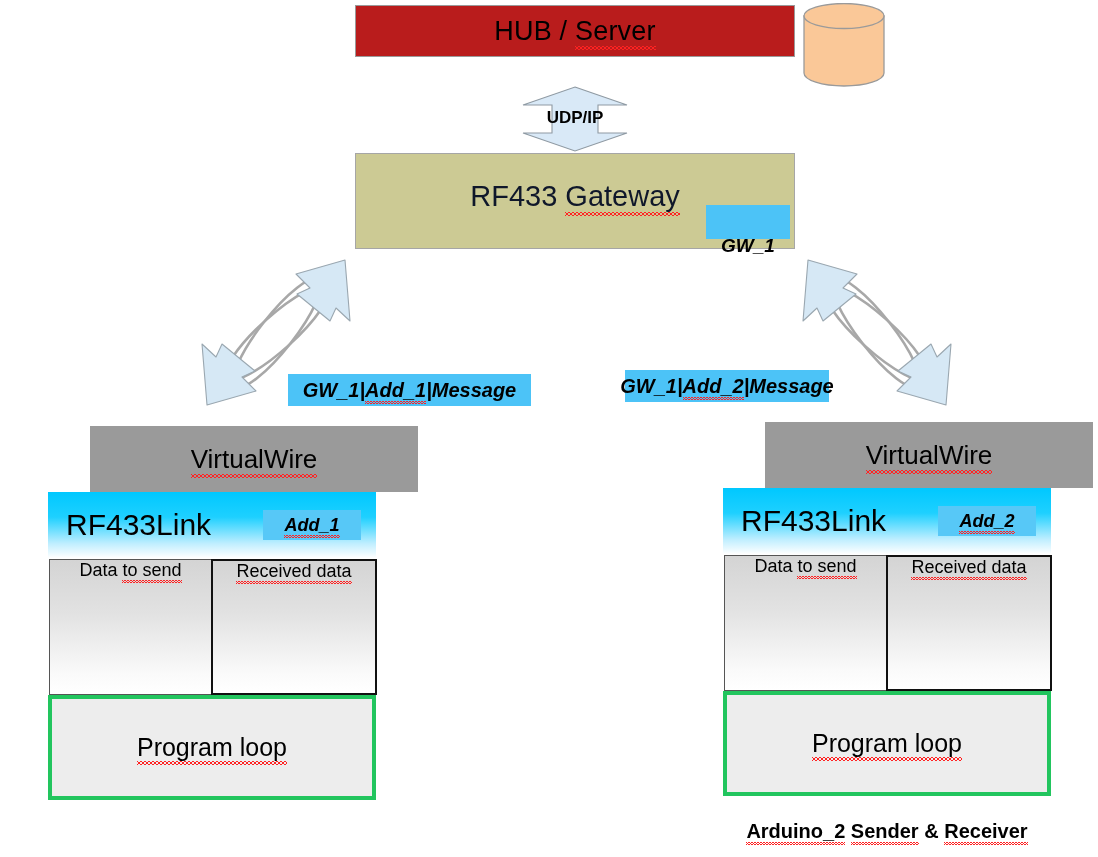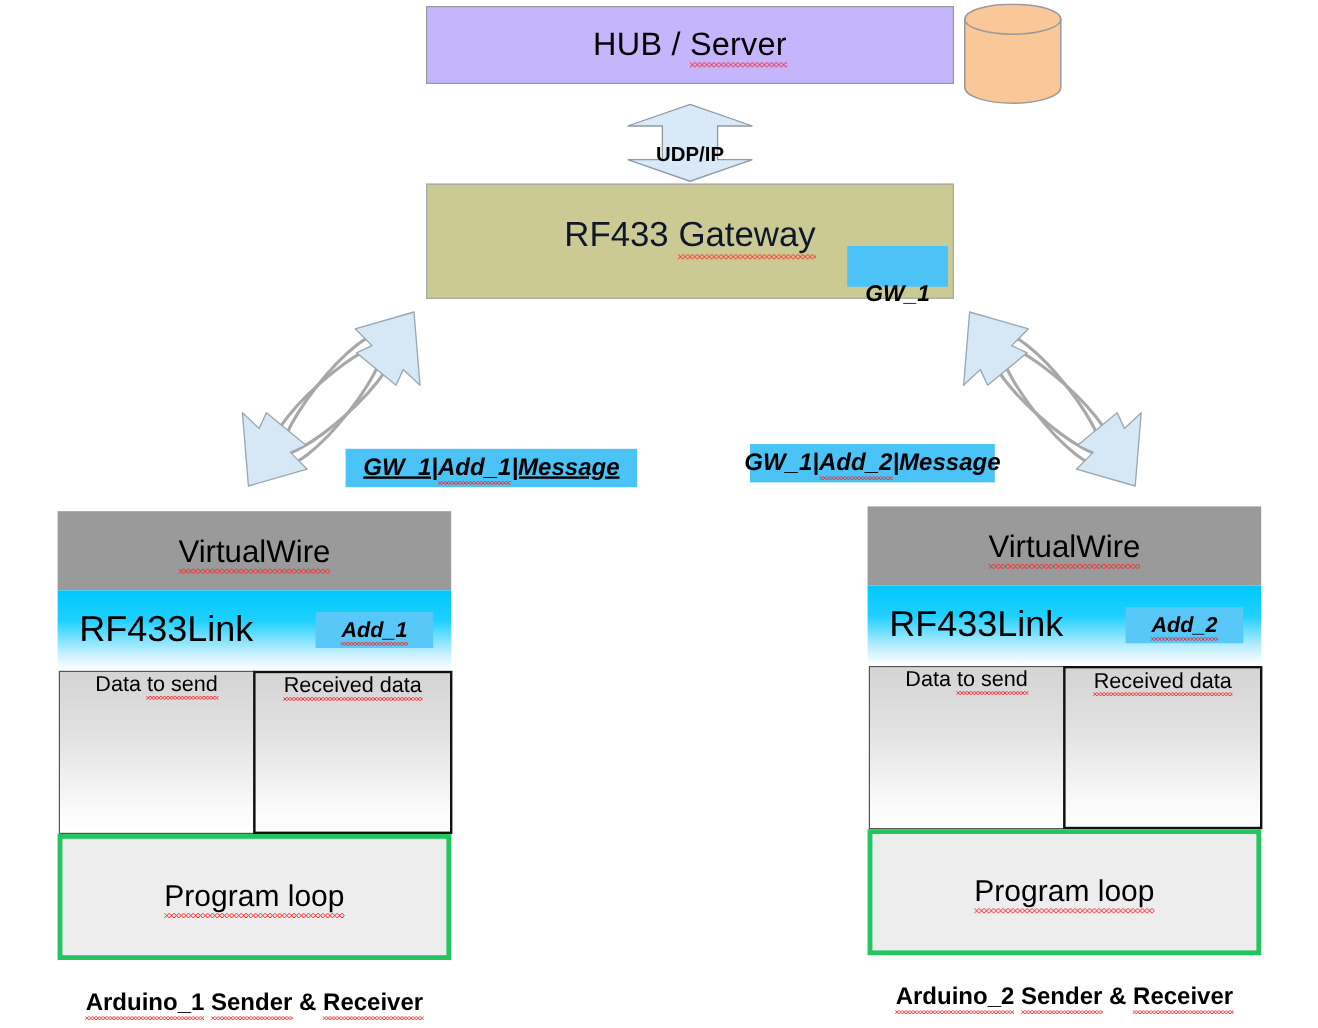--- a/index.html
+++ b/index.html
@@ -14,22 +14,22 @@
     position: relative;
     width: 1098px;
     height: 857px;
     background: #ffffff;
     overflow: hidden;
   }
   .abs { position: absolute; box-sizing: border-box; }
 
   
   .hub-box {
-    left: 355px; top: 5px; width: 440px; height: 65px;
-    background: #c4b5fd;
+    left: 355px; top: 5px; width: 440px; height: 52px;
+    background: #b91c1c;
     border: 1px solid #9a9a9a;
     display: flex; align-items: center; justify-content: center;
   }
   .hub-label {
     font-size: 27px; color: #000;
     letter-spacing: 0.2px;
     white-space: nowrap;
   }
 
   
@@ -56,39 +56,38 @@
     white-space: nowrap;
     margin-top: 48px;
   }
 
   
   .udp-wrap { left: 486px; top: 86px; width: 178px; height: 66px; }
   .udp-label {
     position: absolute; left: 0; right: 0; top: 22px;
     text-align: center; font-size: 17px; font-weight: bold; color: #000;
     white-space: nowrap;
-    margin-top: 11px;
   }
 
   
   .msg-badge {
     background: #4cc3f7;
     display: flex; align-items: center; justify-content: center;
   }
   .msg-badge span {
     font-size: 20px; font-weight: bold; font-style: italic; color: #000;
     white-space: nowrap;
   }
-  .msg-left  { left: 288px; top: 374px; width: 243px; height: 32px; text-decoration: underline; }
+  .msg-left  { left: 288px; top: 374px; width: 243px; height: 32px; }
   .msg-right { left: 625px; top: 370px; width: 204px; height: 32px; }
 
   
   .vw-band {
     background: #9a9a9a;
-    display: flex; align-items: center; justify-content: center;
+    display: flex; align-items: center; justify-content: center; margin-left: 42px;
   }
   .vw-band span { font-size: 26px; color: #000; white-space: nowrap; }
 
   .rf-band {
     background: linear-gradient(to bottom, #00c8ff 0%, #1ed0ff 38%, #bfeeff 78%, #ffffff 100%);
   }
   .rf-band .rf-label {
     position: absolute; left: 18px; top: 50%; transform: translateY(-50%);
     font-size: 30px; color: #000; white-space: nowrap;
   }
@@ -220,23 +219,20 @@
   </div>
 
   <div class="abs cell thick" style="left:211px; top:559px; width:166px; height:136px;">
     <span><span class="sq sq-thin">Received data</span></span>
   </div>
 
   <div class="abs loop-box" style="left:48px; top:695px; width:328px; height:105px;">
     <span><span class="sq">Program loop</span></span>
   </div>
 
-  <div class="abs caption" style="left:48px; top:825px; width:328px;">
-    <span><span class="sq sq-thin">Arduino_1</span> <span class="sq sq-thin">Sender</span> &amp; <span class="sq sq-thin">Receiver</span></span>
-  </div>
 
   <div class="abs vw-band" style="left:723px; top:422px; width:328px; height:66px;">
     <span><span class="sq">VirtualWire</span></span>
   </div>
 
   <div class="abs rf-band" style="left:723px; top:488px; width:328px; height:66px;">
     <div class="rf-label">RF433Link</div>
     <div class="rf-badge" style="left:215px;">
       <span><span class="sq sq-thin">Add_2</span></span>
     </div>

